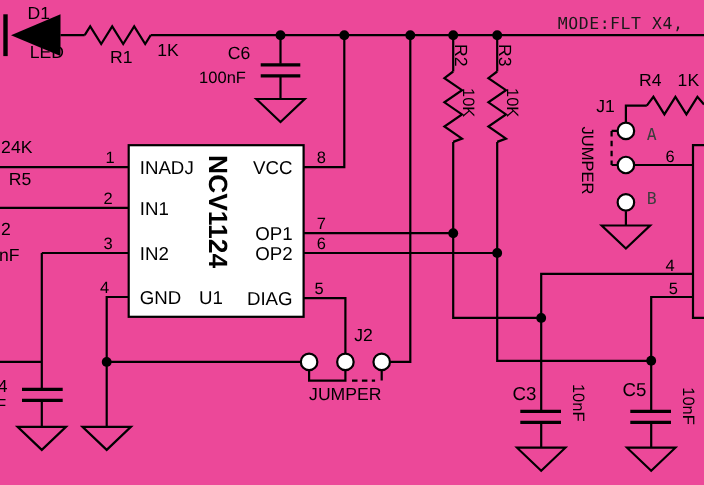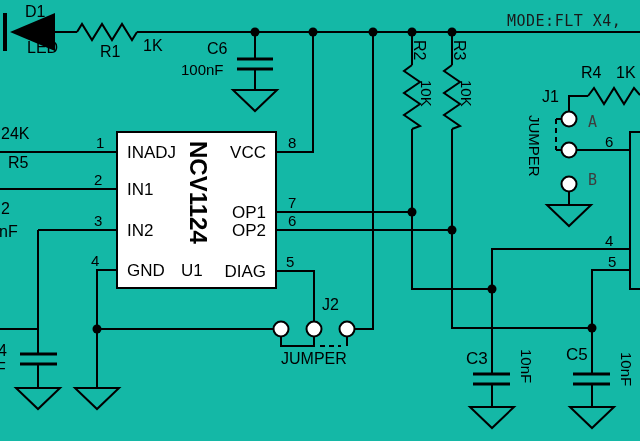--- a/index.html
+++ b/index.html
@@ -1,16 +1,16 @@
 <!DOCTYPE html>
 <html><head>
 <meta charset="utf-8">
 <style>
   html,body{margin:0;padding:0;background:#ffffff;}
-  .stage{position:relative;width:640px;height:441px;background:#14b8a6;overflow:hidden;}
+  .stage{position:relative;width:640px;height:441px;background:#ec4899;overflow:hidden;}
   svg{display:block;}
   text{font-family:"Liberation Sans",sans-serif;fill:#000;}
   .mono{font-family:"DejaVu Sans Mono",monospace;fill:#1a1a1a;}
   .pinfun{font-family:"DejaVu Sans Mono",monospace;fill:#3d3d3d;}
   .bold{font-weight:bold;}
 </style>
 </head>
 <body>
 
 <div class="stage">

